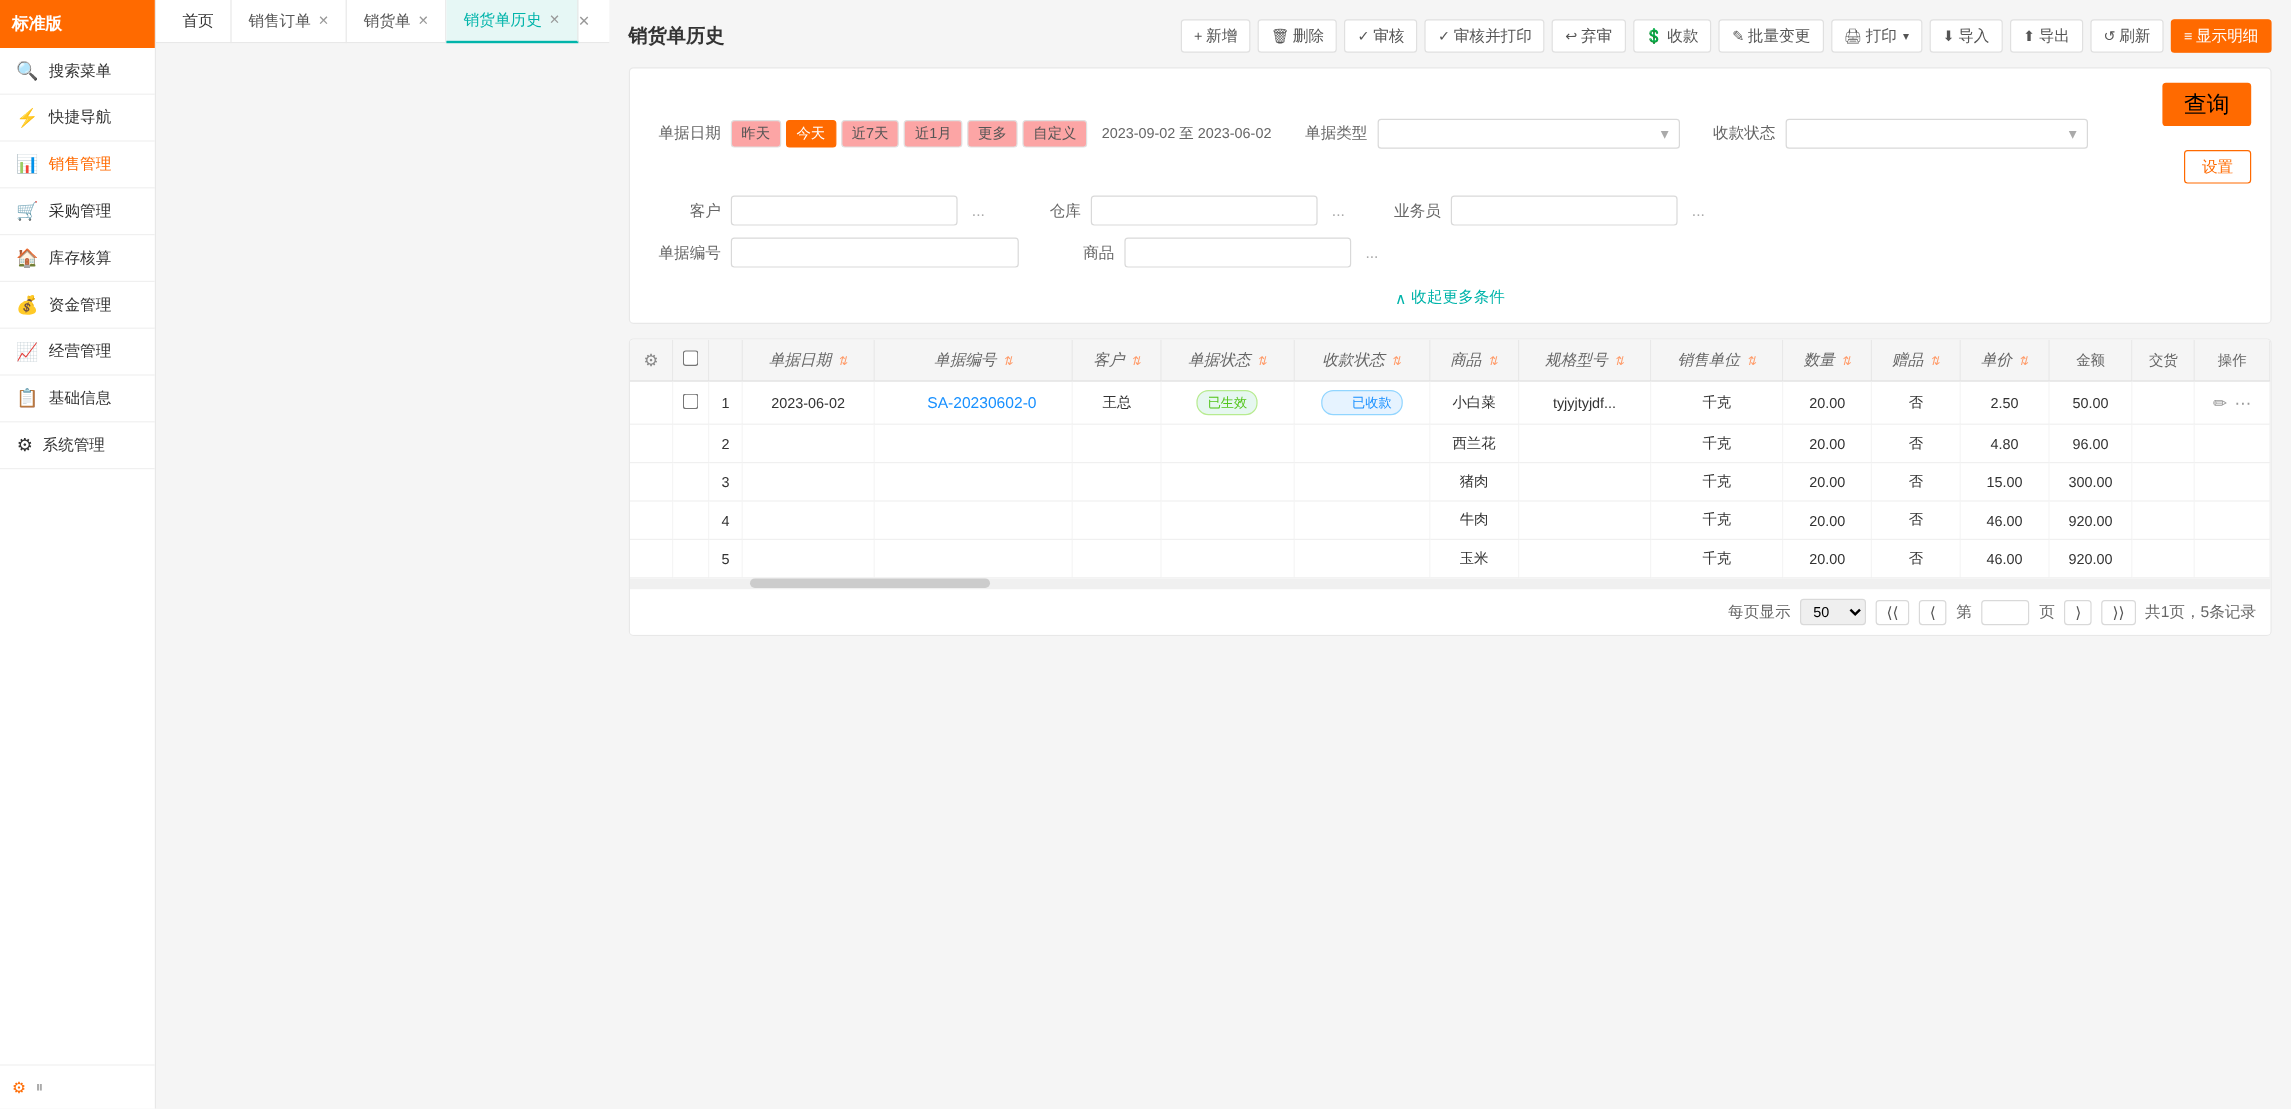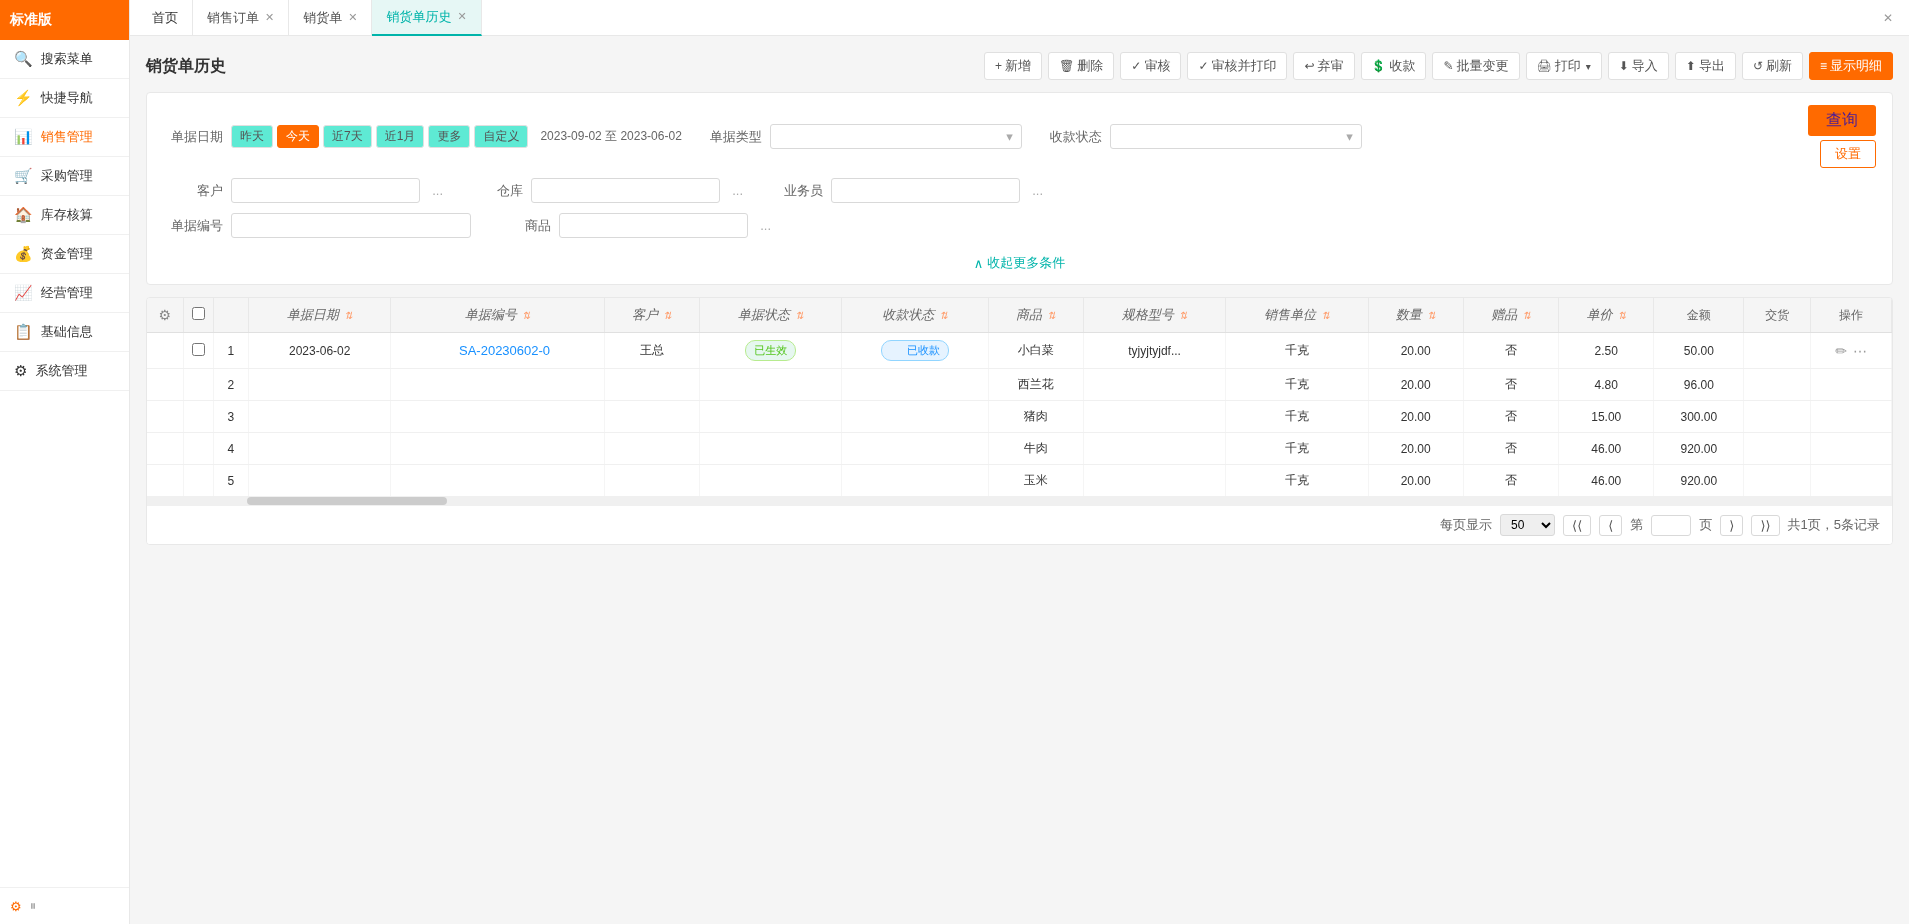--- a/index.html
+++ b/index.html
@@ -39,21 +39,21 @@
     .sidebar-bottom {
       margin-top: auto;
       display: flex;
       align-items: center;
       padding: 10px;
       border-top: 1px solid #f0f0f0;
       gap: 8px;
     }
 
     
-    .main { flex: 1; display: flex; flex-direction: column; overflow: hidden; }
+    .main { flex: 1; display: flex; flex-direction: row; overflow: hidden; }
 
     
     .tab-bar {
       background: #fff;
       display: flex;
       align-items: center;
       border-bottom: 1px solid #e8e8e8;
       height: 36px;
       flex-shrink: 0;
       padding: 0 8px;
@@ -158,21 +158,21 @@
       outline: none;
     }
     .date-range-btns { display: flex; gap: 4px; align-items: center; }
     .date-btn {
       padding: 2px 8px;
       border: 1px solid #e0e0e0;
       border-radius: 3px;
       cursor: pointer;
       color: #555;
       font-size: 12px;
-      background: #5eead4;
+      background: #fca5a5;
     }
     .date-btn.active { background: #ff6a00; color: white; border-color: #ff6a00; }
     .date-range-value { color: #666; font-size: 12px; margin-left: 4px; }
     .filter-select {
       flex: 1;
       border: 1px solid #d9d9d9;
       border-radius: 3px;
       padding: 4px 8px;
       color: #333;
       background: #fff;
@@ -190,38 +190,38 @@
       cursor: pointer;
       padding-top: 6px;
       font-size: 12px;
       display: flex;
       align-items: center;
       justify-content: center;
       gap: 4px;
     }
     .query-btn {
       background: #ff6a00;
-      color: #4c1d95;
+      color: #000000;
       border: none;
       border-radius: 3px;
       padding: 5px 18px;
       cursor: pointer;
-      font-size: 16px;
+      font-size: 19px;
       font-family: Liberation Mono, monospace;
     }
     .setup-btn {
       background: #fff;
       color: #ff6a00;
       border: 1px solid #ff6a00;
       border-radius: 3px;
       padding: 4px 14px;
       cursor: pointer;
       font-size: 13px;
       display: block;
-      margin-top: 0;
+      margin-top: 16px;
     }
     .filter-actions {
       display: flex;
       flex-direction: column;
       align-items: flex-end;
       justify-content: flex-end;
       gap: 4px;
       margin-left: auto;
     }
 

